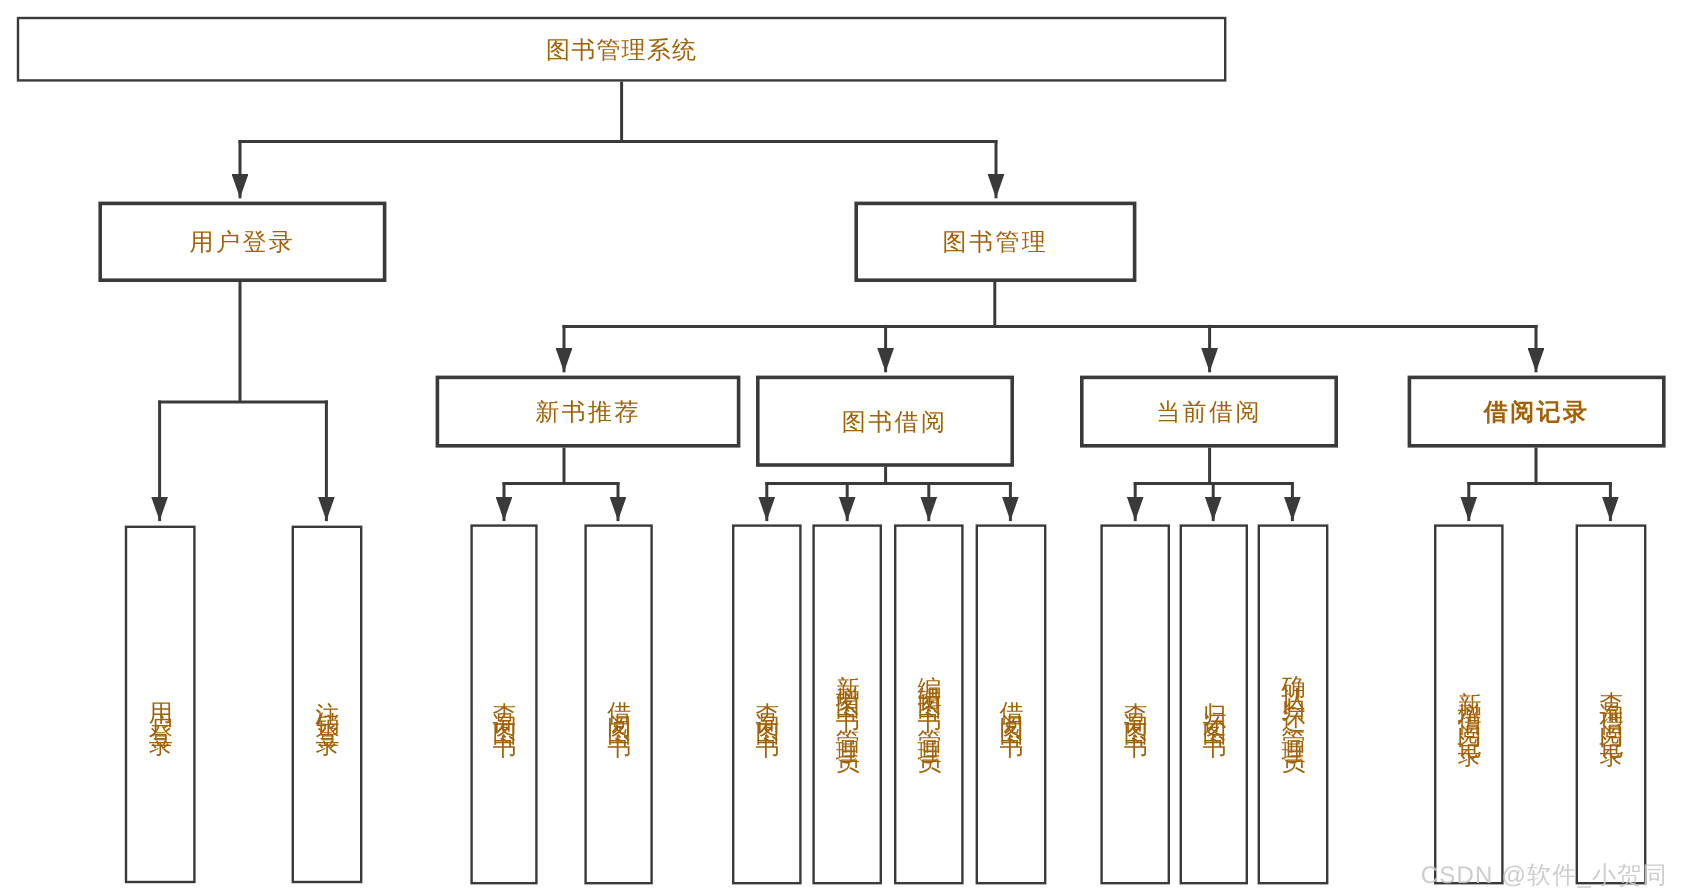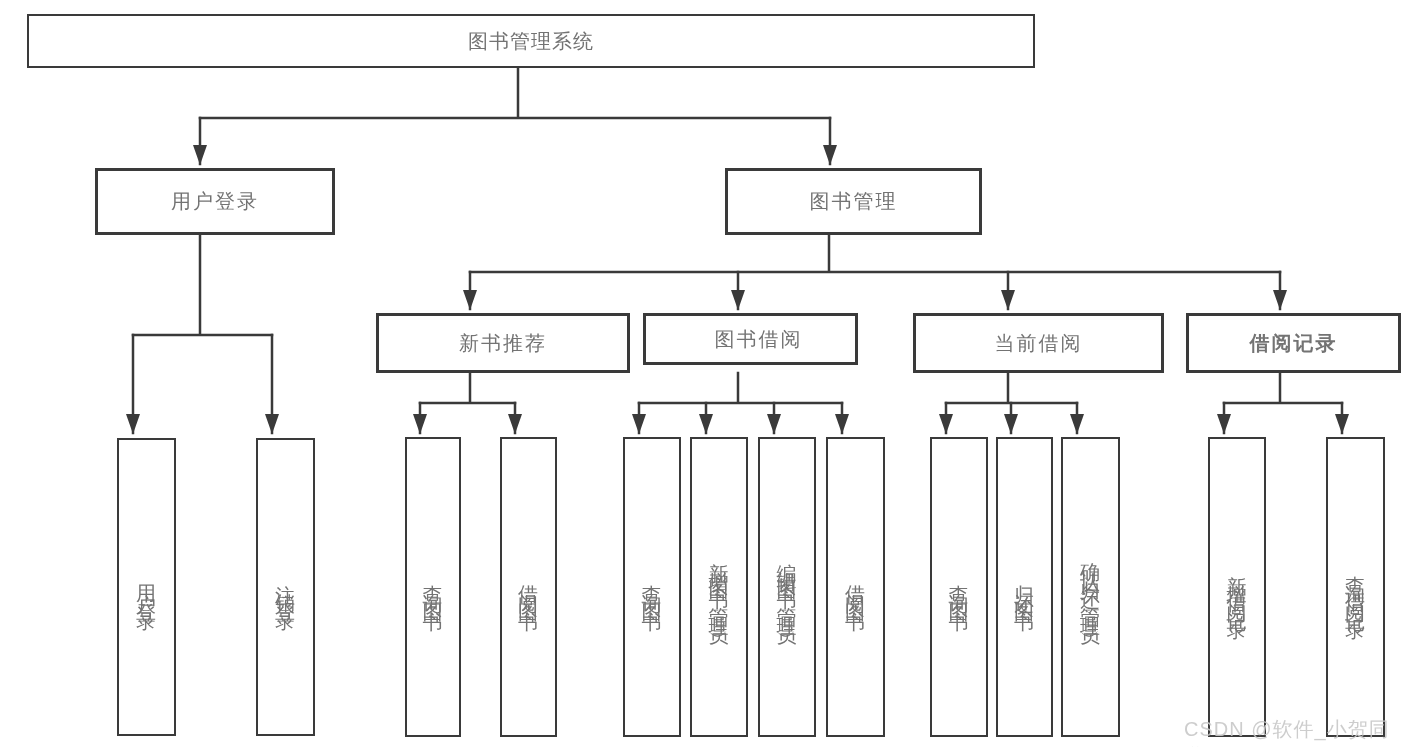--- a/index.html
+++ b/index.html
@@ -25,24 +25,23 @@
   .node {
     position: absolute;
     box-sizing: border-box;
     background: #ffffff;
     border: 3px solid #3a3a3a;
     display: flex;
     align-items: center;
     justify-content: center;
     font-size: 20px;
     letter-spacing: 2px;
-    color: #737373;
+    color: #a16207;
     white-space: nowrap;
     z-index: 2;
-    margin-left: 13px;
   }
   .node--root {
     border-width: 2px;
     letter-spacing: 1px;
   }
   .node--leaf {
     border-width: 2.5px;
   }
   .vtext {
     writing-mode: vertical-rl;
@@ -108,25 +107,25 @@
 
       <path d="M1280,373 L1280,403 M1224,403 L1342,403"></path>
       <path d="M1224,403 L1224,433" marker-end="url(#arrow)"></path>
       <path d="M1342,403 L1342,433" marker-end="url(#arrow)"></path>
     </g>
   </svg>
 
   <div class="node node--root" style="left:14px; top:14px; width:1008px; height:54px;">图书管理系统</div>
 
   <div class="node" style="left:82px; top:168px; width:240px; height:67px;">用户登录</div>
-  <div class="node" style="left:712px; top:168px; width:257px; height:67px;">图书管理</div>
+  <div class="node" style="left:712px; top:168px; width:235px; height:67px;">图书管理</div>
 
   <div class="node" style="left:363px; top:313px; width:254px; height:60px;">新书推荐</div>
-  <div class="node" style="left:630px; top:313px; width:215px; height:52px;padding-left:16px;">图书借阅</div>
-  <div class="node" style="left:900px; top:313px; width:251px; height:60px;">当前借阅</div>
+  <div class="node" style="left:630px; top:313px; width:215px; height:76px;padding-left:16px;">图书借阅</div>
+  <div class="node" style="left:900px; top:313px; width:215px; height:60px;">当前借阅</div>
   <div class="node" style="left:1173px; top:313px; width:215px; height:60px;font-weight:bold;">借阅记录</div>
 
   <div class="node node--leaf" style="left:104px; top:438px; width:59px; height:298px;">
     <span class="vtext">用户登录</span>
   </div>
   <div class="node node--leaf" style="left:243px; top:438px; width:59px; height:298px;">
     <span class="vtext">注销登录</span>
   </div>
 
   <div class="node node--leaf" style="left:392px; top:437px; width:56px; height:300px;">

